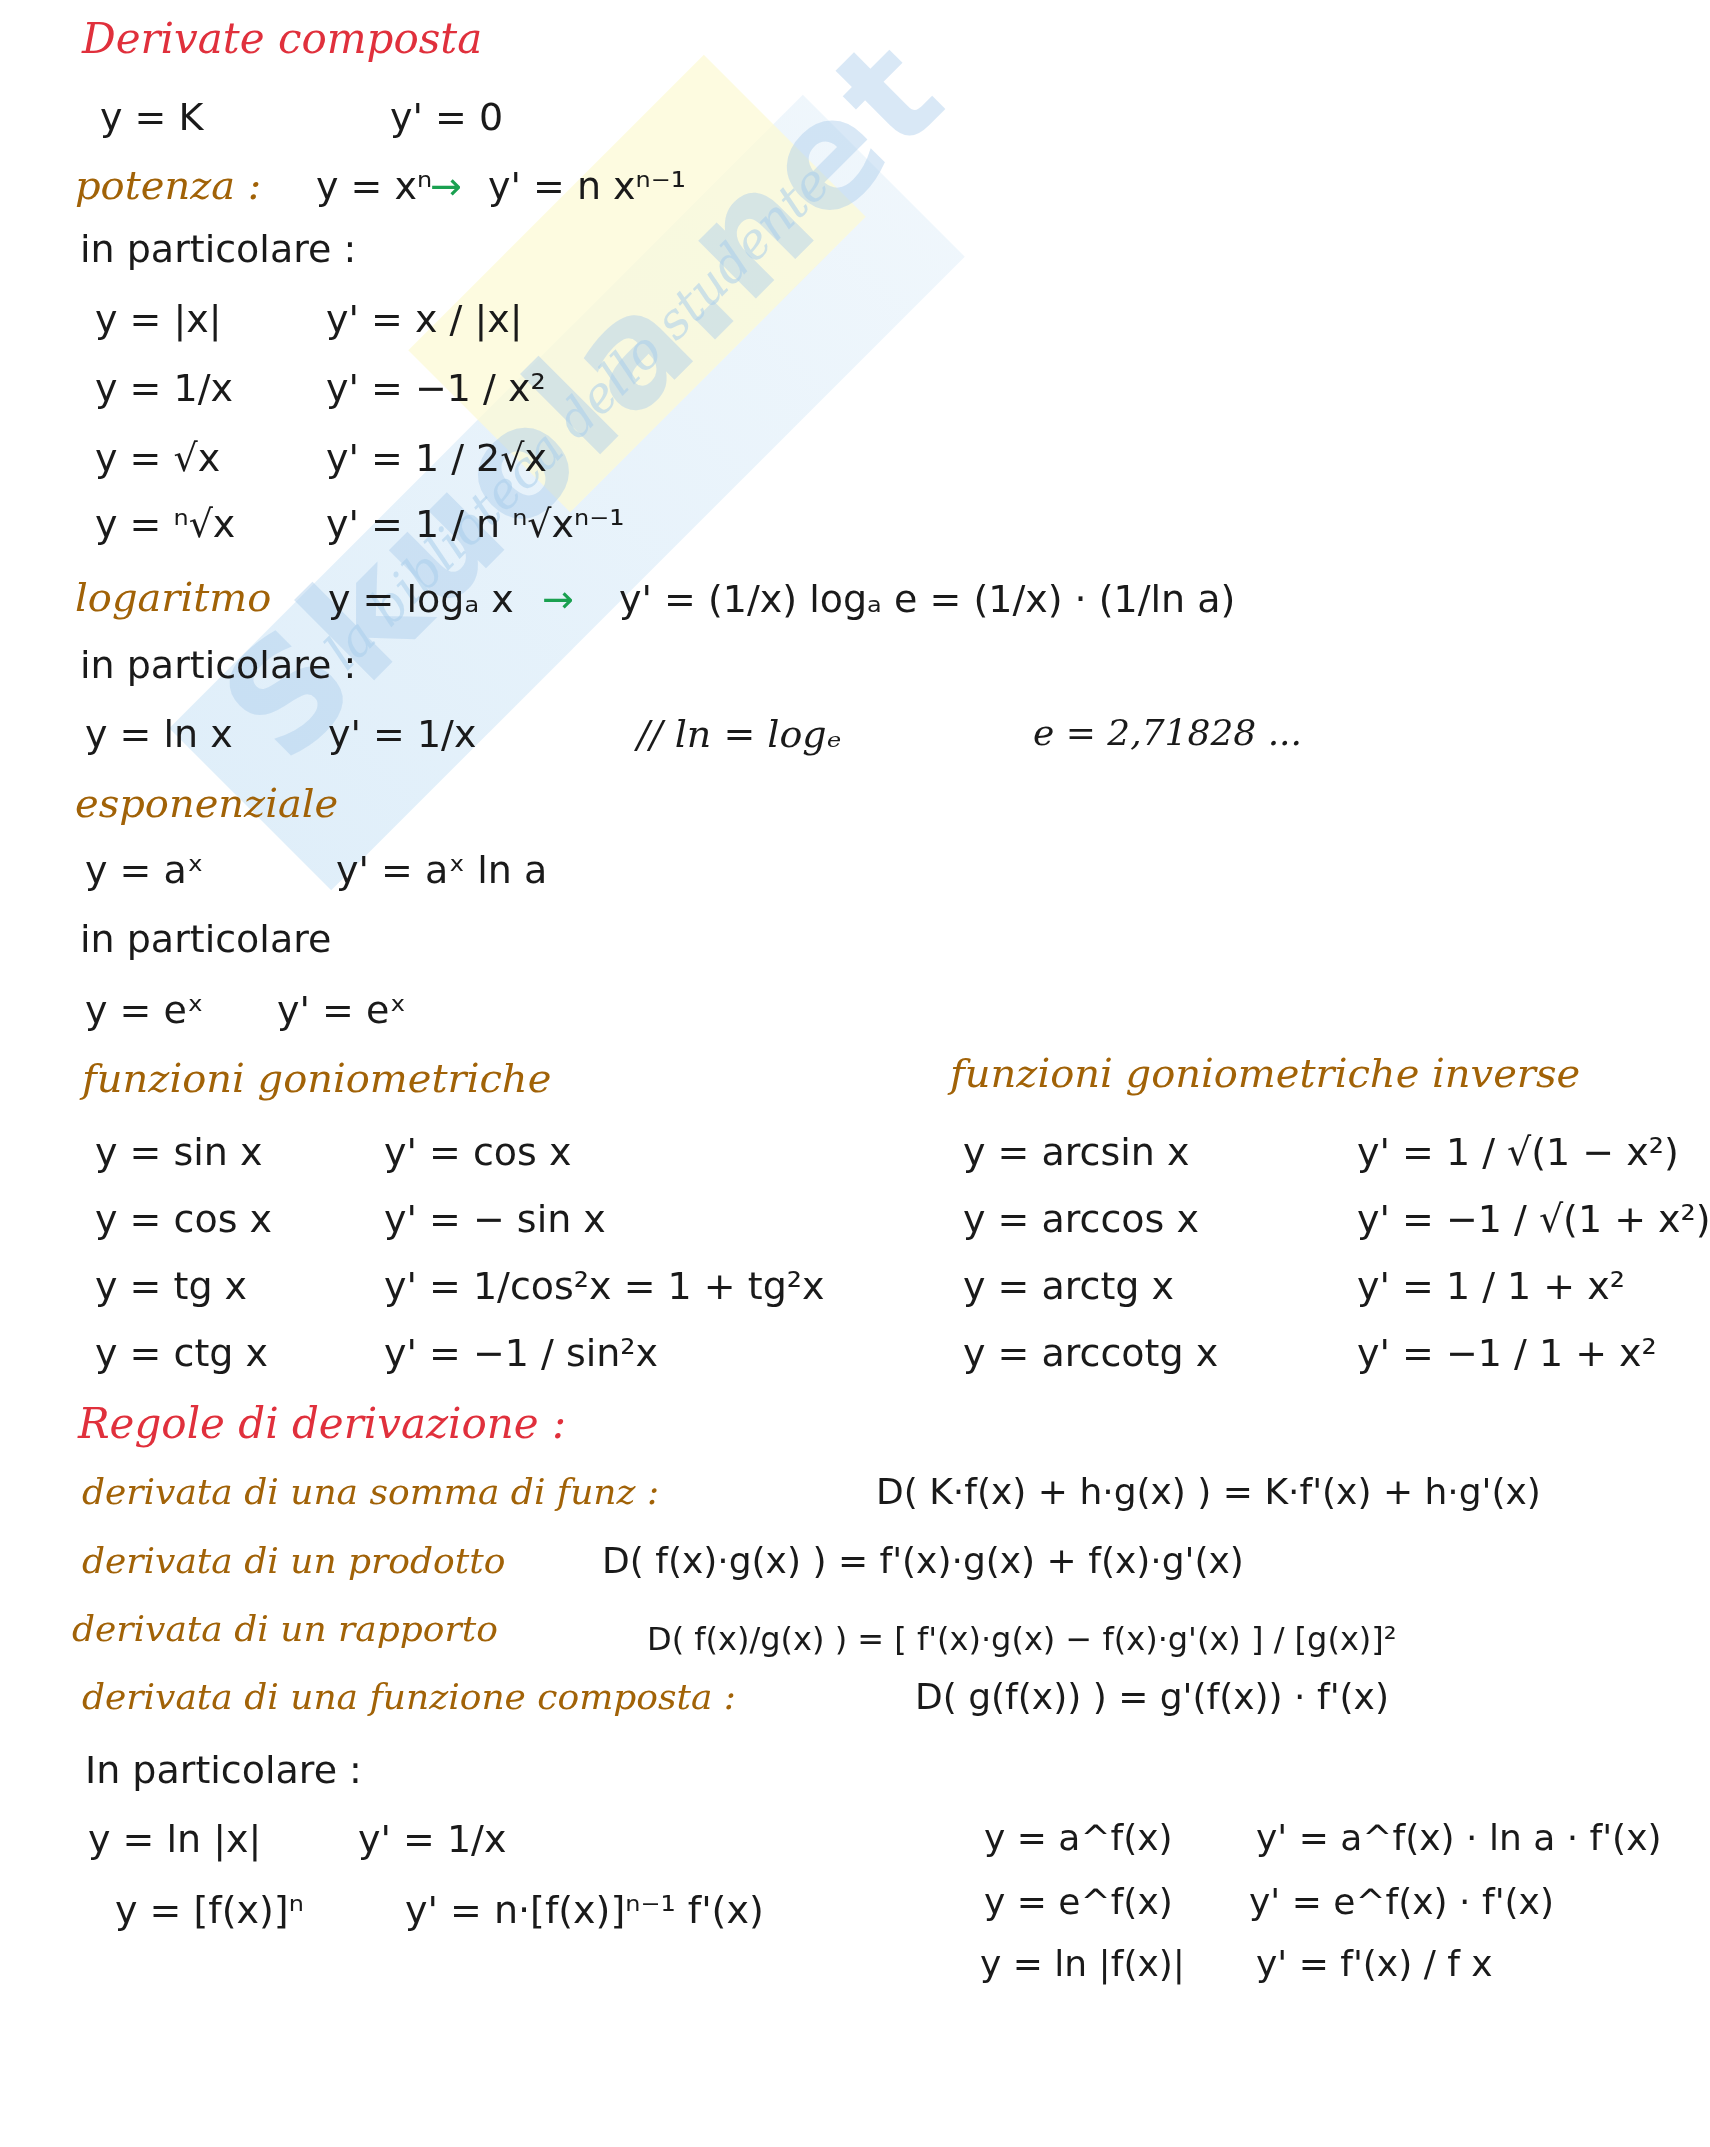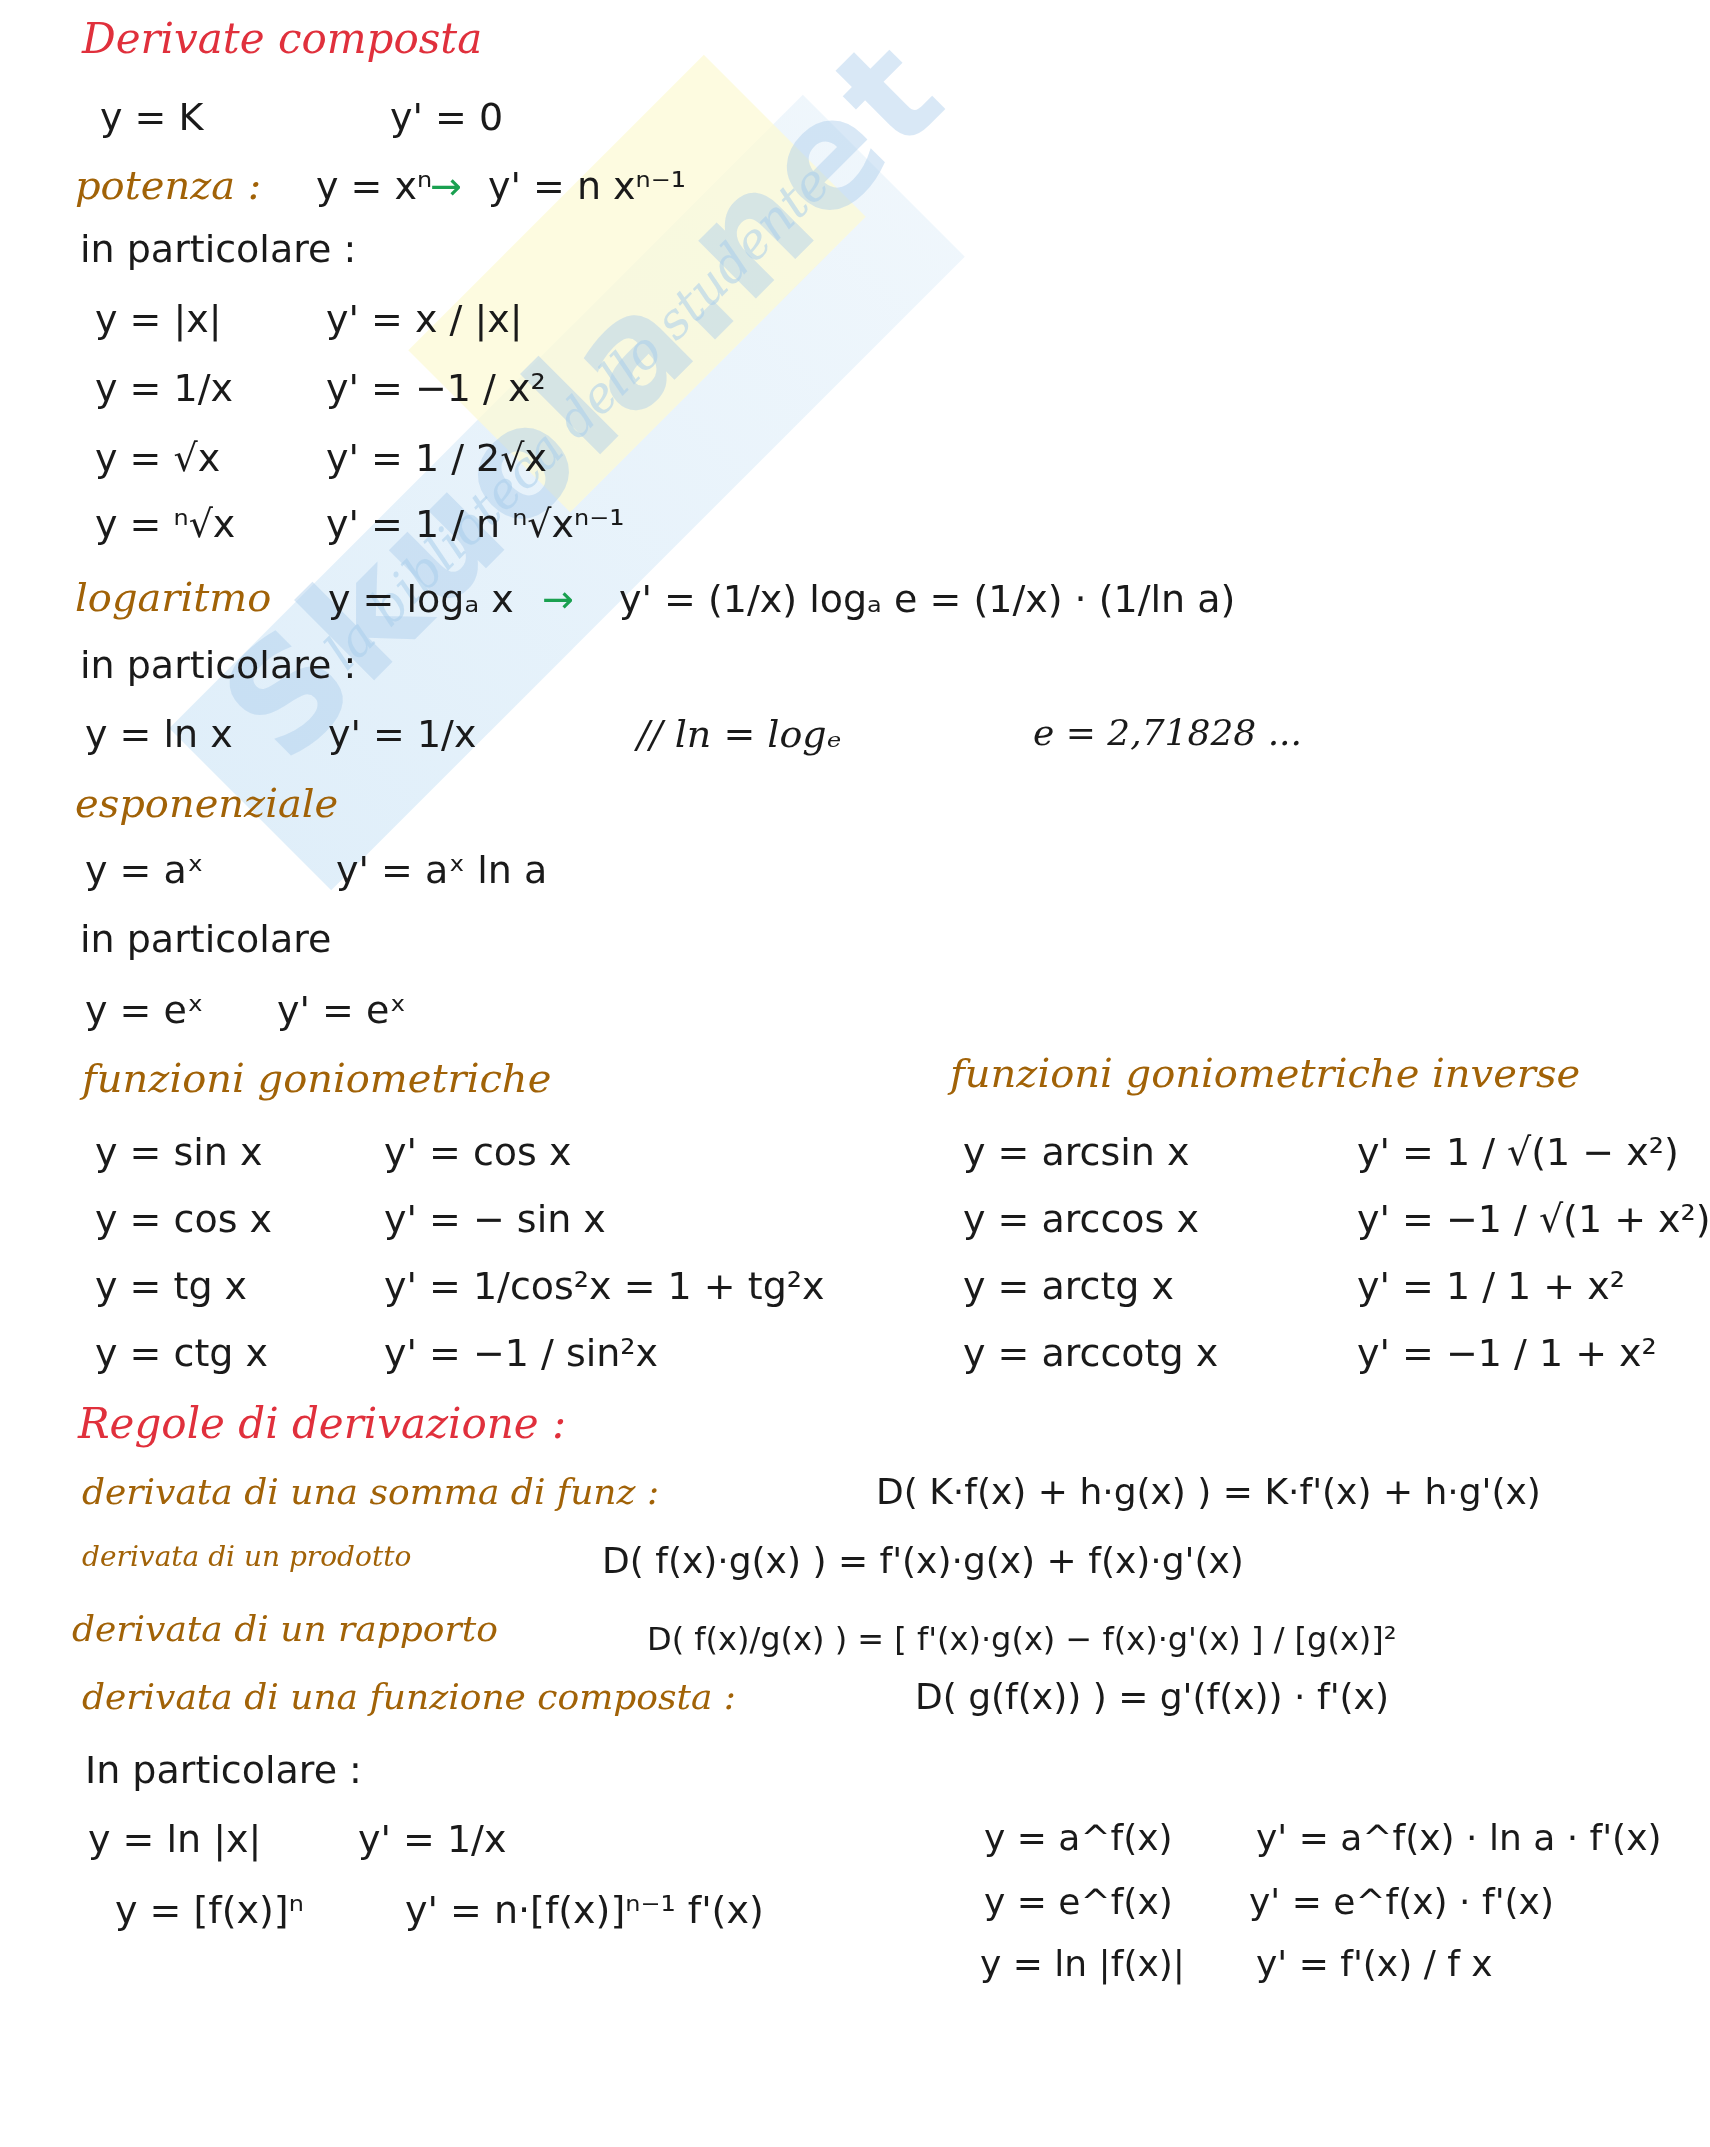--- a/index.html
+++ b/index.html
@@ -99,21 +99,21 @@
 <div class="f" style="left:1357px;top:1197px;">y' = −1 / √(1 + x²)</div>
 <div class="f" style="left:963px;top:1264px;">y = arctg x</div>
 <div class="f" style="left:1357px;top:1264px;">y' = 1 / 1 + x²</div>
 <div class="f" style="left:963px;top:1331px;">y = arccotg x</div>
 <div class="f" style="left:1357px;top:1331px;">y' = −1 / 1 + x²</div>
 
 <div class="t h-red" style="left:78px;top:1399px;">Regole di derivazione :</div>
 
 <div class="t h-green" style="left:82px;top:1471px;font-size:36px;">derivata di una somma di funz :</div>
 <div class="f" style="left:876px;top:1471px;font-size:36px;">D( K·f(x) + h·g(x) ) = K·f'(x) + h·g'(x)</div>
-<div class="t h-green" style="left:82px;top:1540px;font-size:28px;">derivata di un prodotto</div>
+<div class="t h-green" style="left:82px;top:1540px;font-size:36px;">derivata di un prodotto</div>
 <div class="f" style="left:602px;top:1540px;font-size:36px;">D( f(x)·g(x) ) = f'(x)·g(x) + f(x)·g'(x)</div>
 <div class="t h-green" style="left:72px;top:1608px;font-size:36px;">derivata di un rapporto</div>
 <div class="f" style="left:647px;top:1620px;font-size:32px;">D( f(x)/g(x) ) = [ f'(x)·g(x) − f(x)·g'(x) ] / [g(x)]²</div>
 <div class="t h-green" style="left:82px;top:1676px;font-size:36px;">derivata di una funzione composta :</div>
 <div class="f" style="left:915px;top:1676px;font-size:36px;">D( g(f(x)) ) = g'(f(x)) · f'(x)</div>
 
 <div class="txt" style="position:absolute;left:85px;top:1748px;">In particolare :</div>
 
 <div class="f" style="left:88px;top:1817px;">y = ln |x|</div>
 <div class="f" style="left:358px;top:1817px;">y' = 1/x</div>

